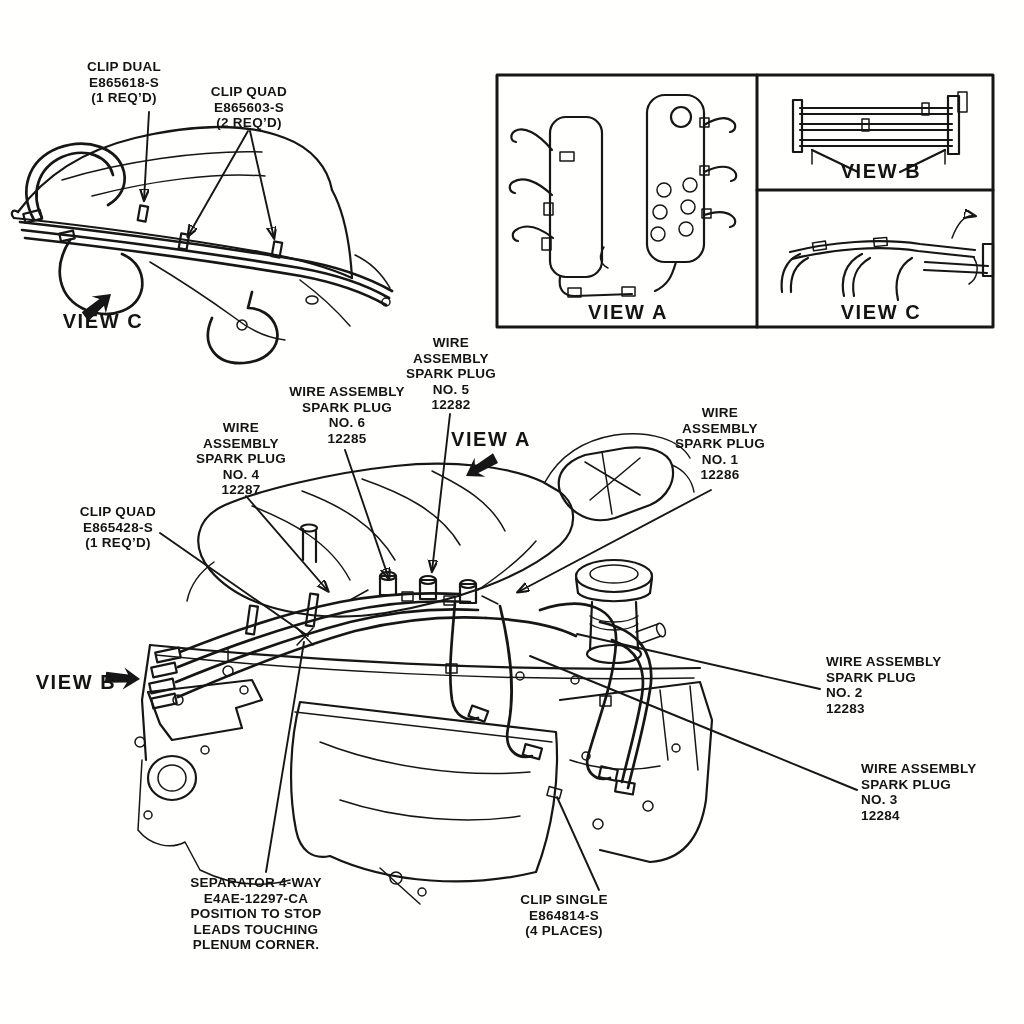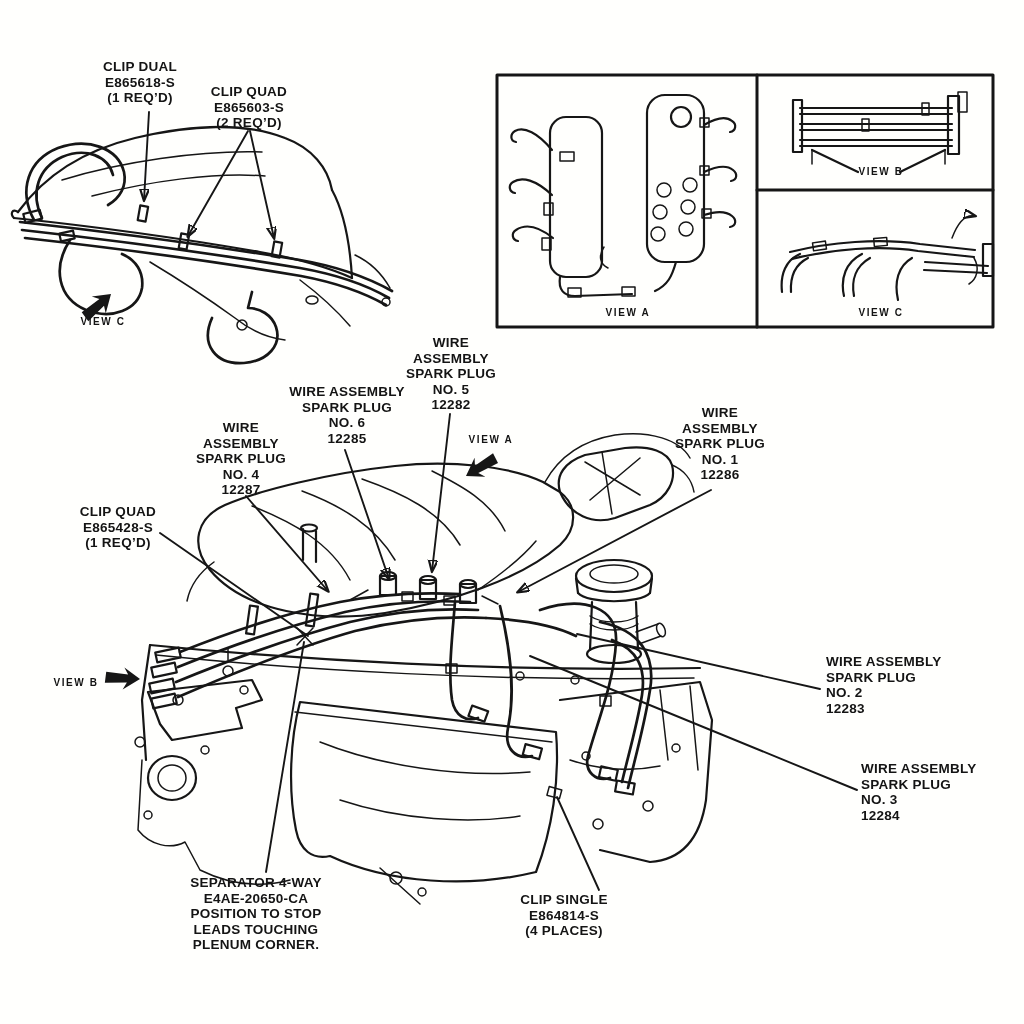--- a/index.html
+++ b/index.html
@@ -10,21 +10,21 @@
     fill:none;stroke:#161616;stroke-width:2.2;stroke-linecap:round;stroke-linejoin:round;}
   #art .thin{stroke-width:1.5}
   #art .wire{stroke-width:2.7}
   #art .leader{stroke-width:1.9}
   #art .bold{stroke-width:3}
   #art .solid{fill:#161616;stroke:none}
   .label{position:absolute;font-weight:700;font-size:13.5px;line-height:15.5px;color:#141414;
          white-space:pre-line;text-align:center;letter-spacing:.25px;}
   .ctr{transform:translateX(-50%);}
   .lft{text-align:left;}
-  .viewtag{font-size:10px;letter-spacing:1.6px;}
+  .viewtag{font-size:20px;letter-spacing:1.6px;}
 </style>
 </head>
 <body>
 
 <div id="canvas">
 
 <svg id="art" width="1024" height="1024" viewBox="0 0 1024 1024">
   <defs>
     <marker id="ah" markerWidth="16" markerHeight="12" refX="11" refY="4.5" orient="auto" markerUnits="userSpaceOnUse">
       <path d="M0,0 L12,4.5 L0,9 Z" fill="#161616" stroke="none"></path>
@@ -258,21 +258,21 @@
     <path class="leader" d="M 599,890 L 557,797"></path>
   </g>
 
   <g>
     <path class="solid" transform="translate(111,294) rotate(-42)" d="M 0,0 L -16,-11 L -12,-4 L -34,-6 L -35,5 L -13,4 L -17,11 Z"></path>
     <path class="solid" transform="translate(466,476) rotate(148)" d="M 0,0 L -16,-11 L -12,-4 L -34,-6 L -35,5 L -13,4 L -17,11 Z"></path>
     <path class="solid" transform="translate(140,679) rotate(2)" d="M 0,0 L -16,-11 L -12,-4 L -34,-6 L -35,5 L -13,4 L -17,11 Z"></path>
   </g>
 </svg>
 
-<div class="label ctr" style="left:140px;top:59px">CLIP DUAL
+<div class="label ctr" style="left:124px;top:59px">CLIP DUAL
 E865618-S
 (1 REQ’D)</div>
 <div class="label ctr" style="left:249px;top:84px">CLIP QUAD
 E865603-S
 (2 REQ’D)</div>
 <div class="label ctr viewtag" style="left:103px;top:314px">VIEW C</div>
 
 <div class="label ctr viewtag" style="left:628px;top:305px">VIEW A</div>
 <div class="label ctr viewtag" style="left:881px;top:164px">VIEW B</div>
 <div class="label ctr viewtag" style="left:881px;top:305px">VIEW C</div>
@@ -306,21 +306,21 @@
 <div class="label lft" style="left:826px;top:654px">WIRE ASSEMBLY
 SPARK PLUG
 NO. 2
 12283</div>
 <div class="label lft" style="left:861px;top:761px">WIRE ASSEMBLY
 SPARK PLUG
 NO. 3
 12284</div>
 
 <div class="label ctr" style="left:256px;top:875px">SEPARATOR 4-WAY
-E4AE-20650-CA
+E4AE-12297-CA
 POSITION TO STOP
 LEADS TOUCHING
 PLENUM CORNER.</div>
 <div class="label ctr" style="left:564px;top:892px">CLIP SINGLE
 E864814-S
 (4 PLACES)</div>
 
 </div>
 
 </body></html>

